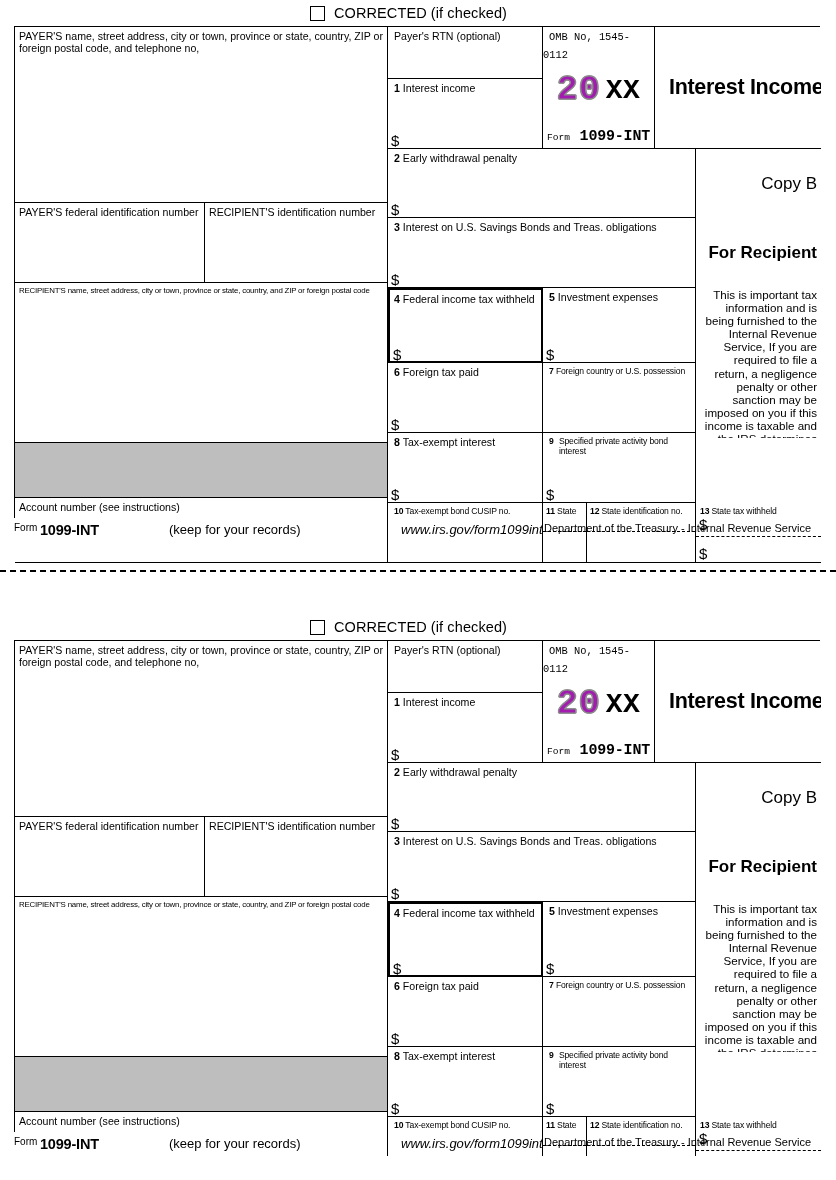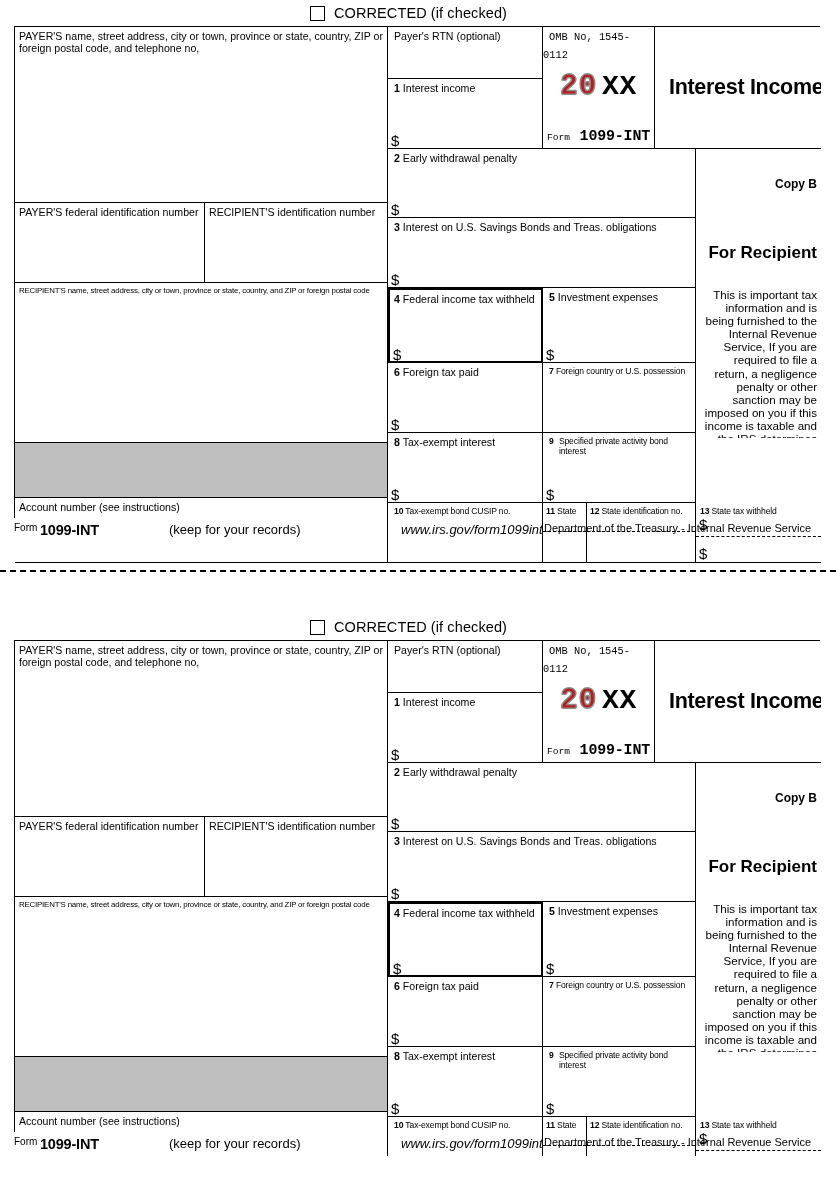--- a/index.html
+++ b/index.html
@@ -82,24 +82,24 @@
 
   
   .omb-head { font-size: 10.4px; padding: 3px 0 0 6px; }
 
   .yearwrap {
     text-align: center;
     margin-top: 7px;
     white-space: nowrap;
   }
   .yr20 {
-    font-size: 29px;
+    font-size: 35px;
     font-weight: bold;
     letter-spacing: 1px;
-    color: #b91c1c;
+    color: #a21caf;
     -webkit-text-stroke: 1.1px #8a8a8a;
     text-shadow:
       -1px 0 #9a9a9a, 1px 0 #9a9a9a,
       0 -1px #9a9a9a, 0 1px #9a9a9a;
     vertical-align: middle;
   }
   .yrxx {
     font-size: 28px;
     font-weight: bold;
     letter-spacing: 0.5px;
@@ -118,21 +118,21 @@
   .title-big {
     font-size: 21.5px;
     font-weight: bold;
     letter-spacing: -0.3px;
     padding-left: 14px;
     white-space: nowrap;
   }
 
   
   .copyb {
-    font-size: 12px; font-weight: bold;
+    font-size: 17px; font-weight: normal;
     padding-right: 4px;
   }
   .forrecip {
     font-size: 17px; font-weight: bold;
     text-align: right; padding-right: 4px;
   }
   .recip-para {
     font-size: 11.6px;
     line-height: 13.1px;
     text-align: right;

